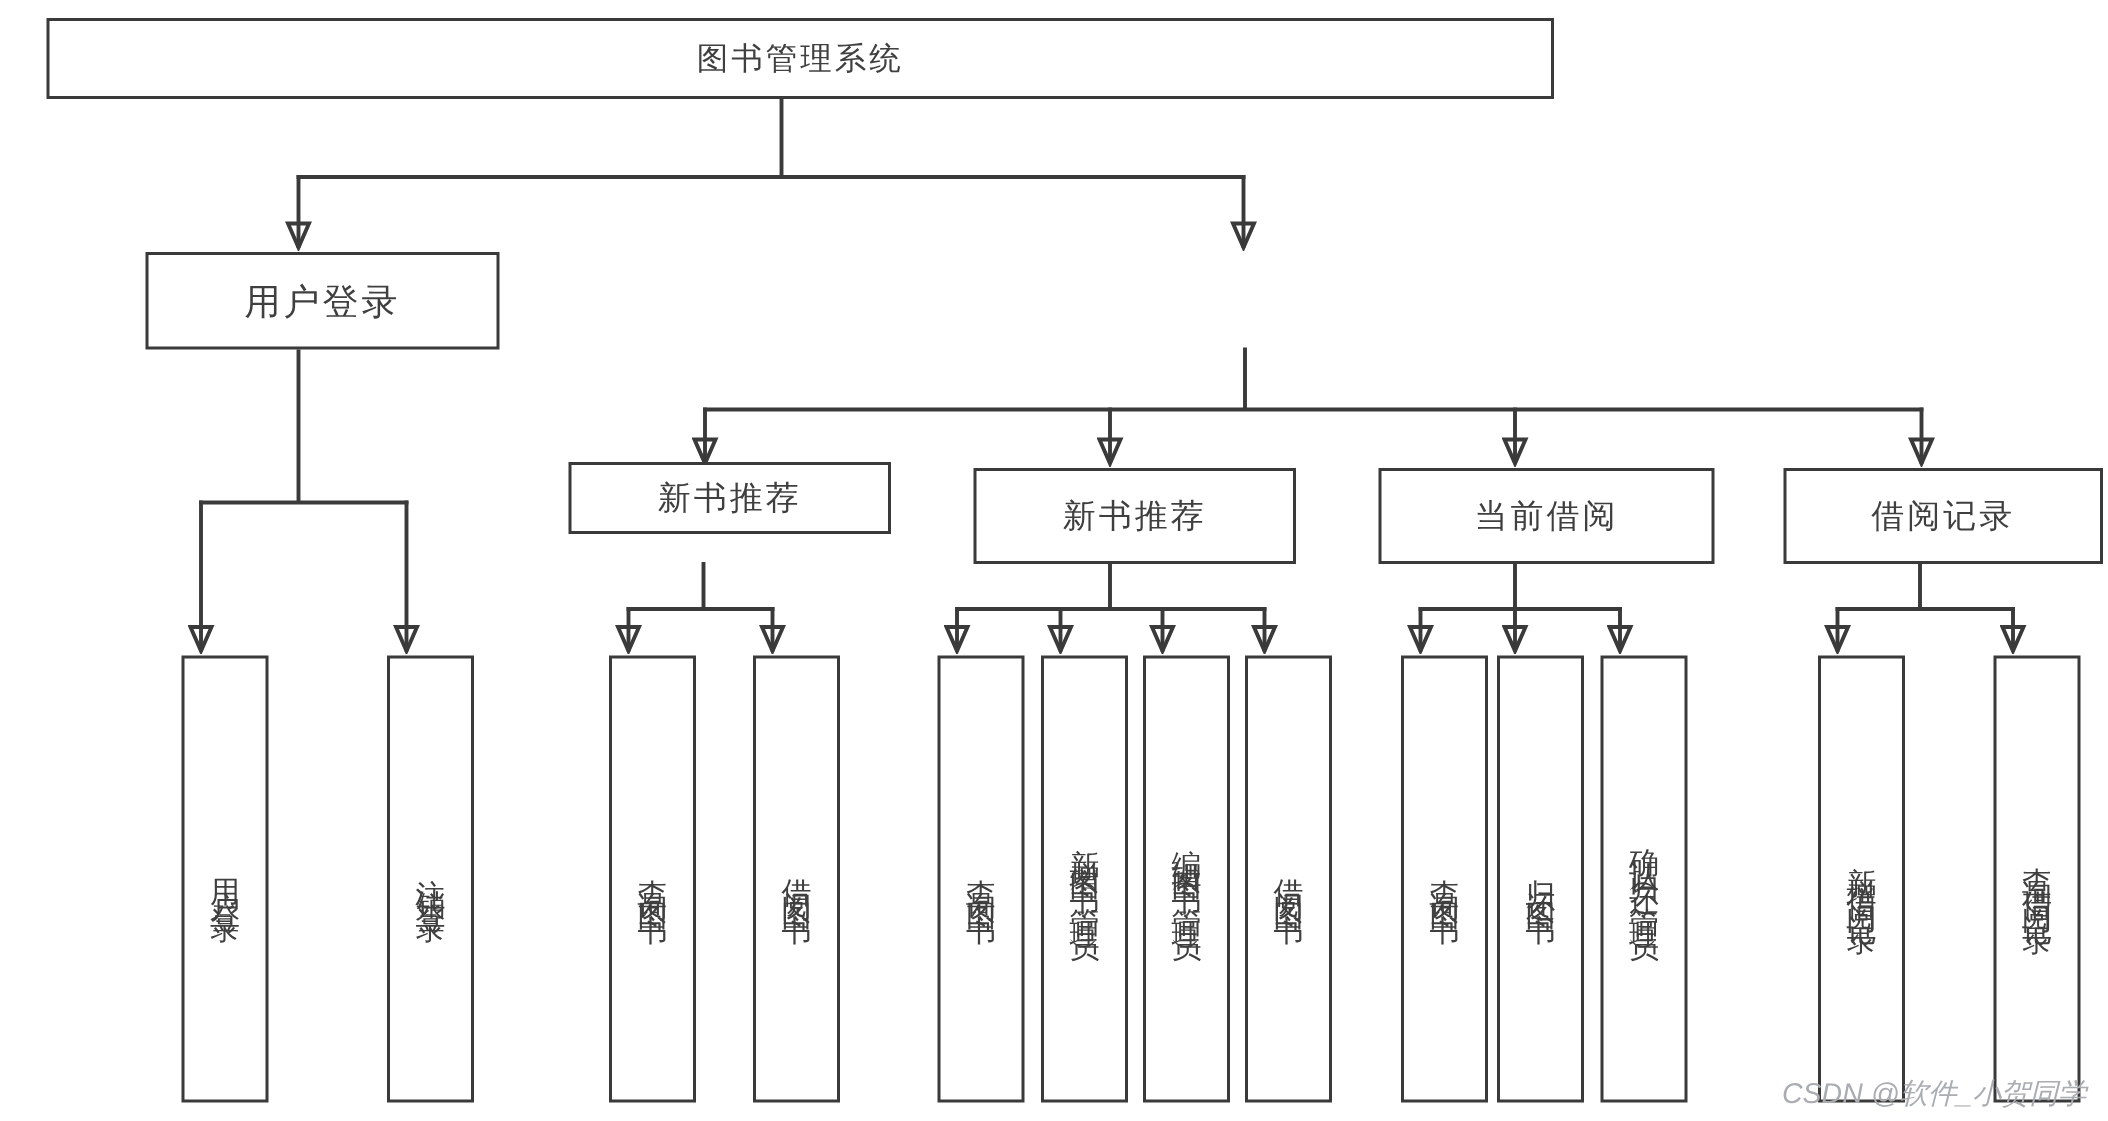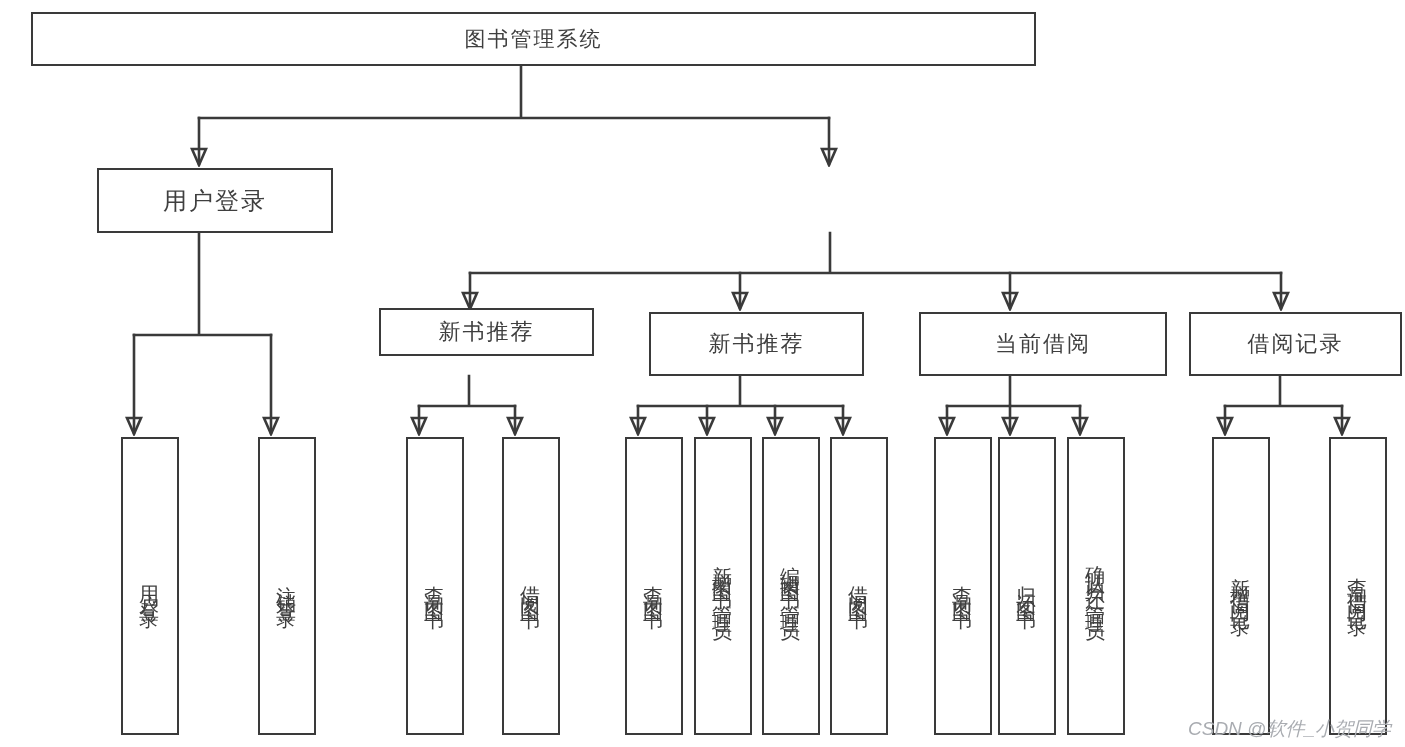--- a/index.html
+++ b/index.html
@@ -104,21 +104,21 @@
   <div class="node lvl2" style="left:81px;top:168px;width:236px;height:65px">
     <span class="lbl">用户登录</span>
   </div>
 
   <div class="node lvl3" style="left:363px;top:308px;width:215px;height:48px">
     <span class="lbl">新书推荐</span>
   </div>
   <div class="node lvl3" style="left:633px;top:312px;width:215px;height:64px">
     <span class="lbl">新书推荐</span>
   </div>
-  <div class="node lvl3" style="left:903px;top:312px;width:248px;height:64px">
+  <div class="node lvl3" style="left:903px;top:312px;width:224px;height:64px">
     <span class="lbl">当前借阅</span>
   </div>
   <div class="node lvl3" style="left:1173px;top:312px;width:213px;height:64px">
     <span class="lbl">借阅记录</span>
   </div>
 
   <div class="node leaf" style="left:105px">
     <span class="lbl">用户登录</span>
   </div>
   <div class="node leaf" style="left:242px">

